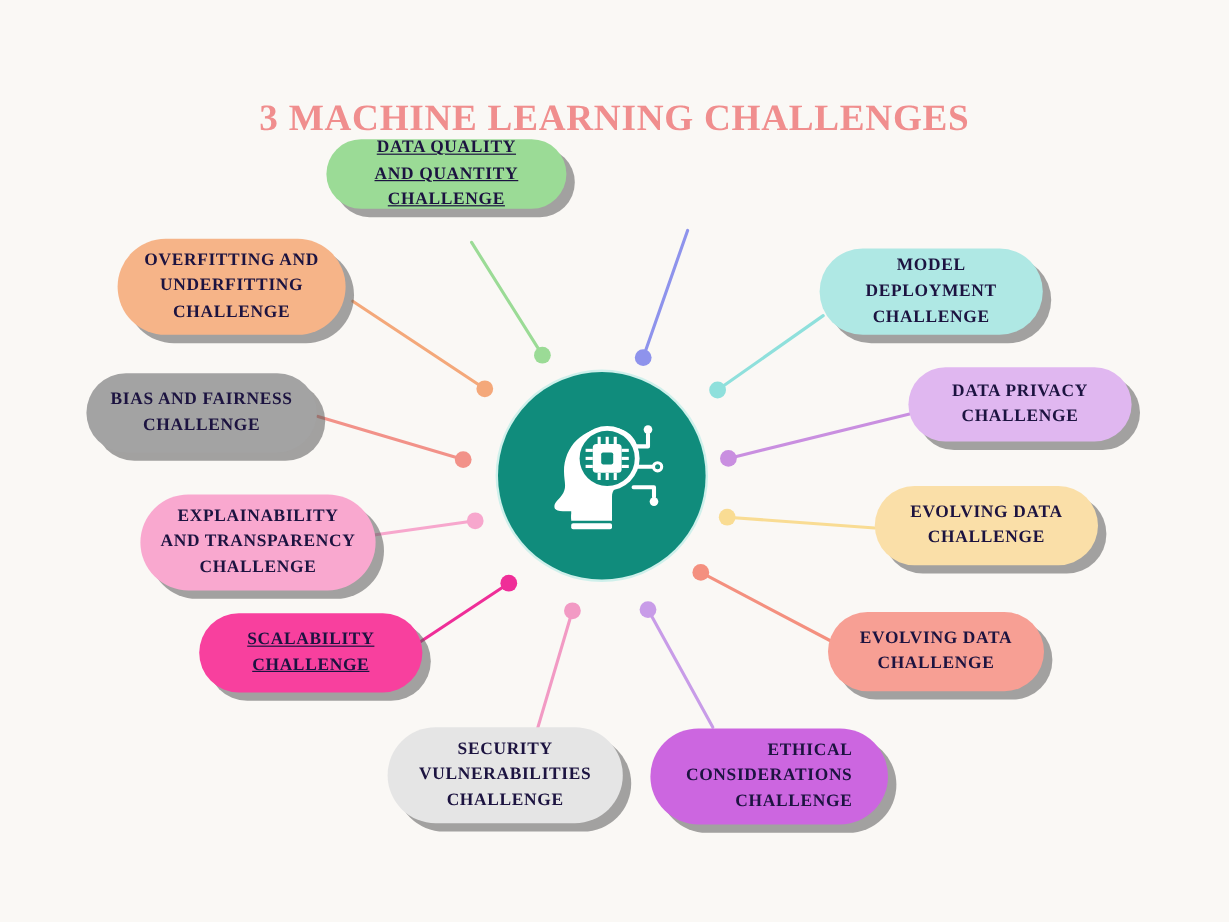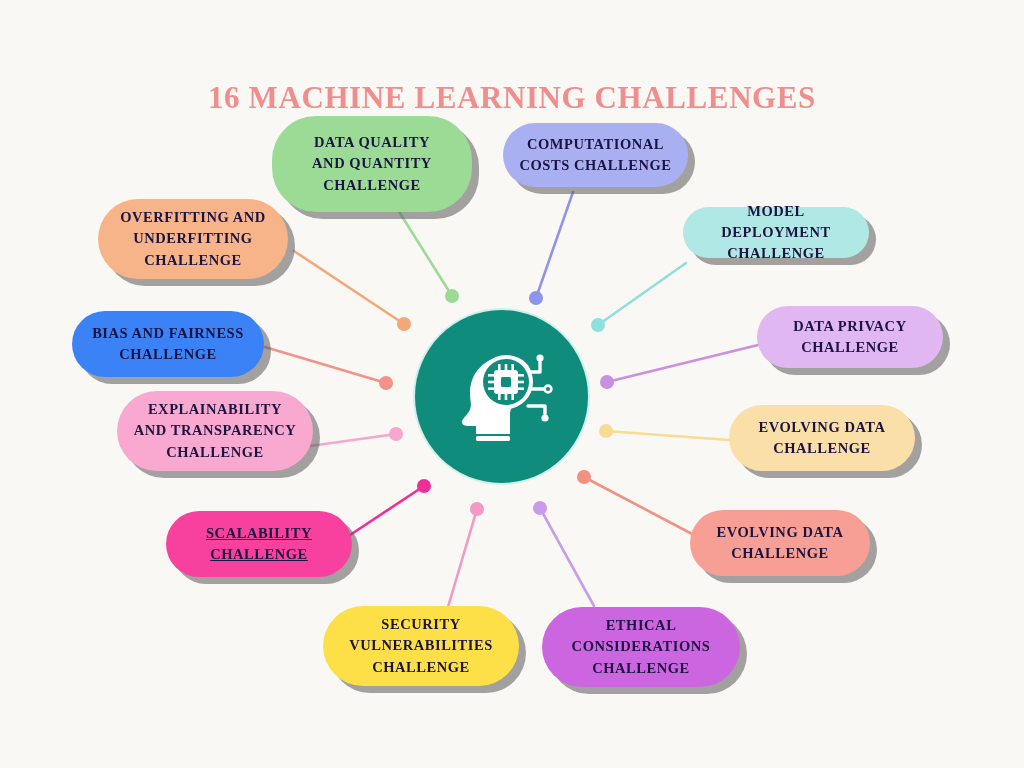--- a/index.html
+++ b/index.html
@@ -69,21 +69,21 @@
     letter-spacing:0.55px;
     padding:8px 14px;
     box-shadow:7px 7px 0 0 rgba(90,90,90,0.55);
   }
 </style>
 </head>
 <body>
 
 <div id="stage">
 
-  <div id="title">16 MACHINE LEARNING CHALLENGES</div>
+  <div id="title">3 MACHINE LEARNING CHALLENGES</div>
 
   <svg id="connectors" viewBox="0 0 1024 768" width="1024" height="768">
       <line x1="452" y1="296" x2="393" y2="202" stroke="#9BDB96" stroke-width="2.6" stroke-linecap="round"></line>
       <circle cx="452" cy="296" r="7" fill="#9BDB96"></circle>
       <line x1="536" y1="298" x2="573" y2="192" stroke="#8E93EC" stroke-width="2.6" stroke-linecap="round"></line>
       <circle cx="536" cy="298" r="7" fill="#8E93EC"></circle>
       <line x1="598" y1="325" x2="686" y2="263" stroke="#8FE0DC" stroke-width="2.6" stroke-linecap="round"></line>
       <circle cx="598" cy="325" r="7" fill="#8FE0DC"></circle>
       <line x1="607" y1="382" x2="758" y2="345" stroke="#C98FE0" stroke-width="2.6" stroke-linecap="round"></line>
       <circle cx="607" cy="382" r="7" fill="#C98FE0"></circle>
@@ -134,49 +134,46 @@
 
       <path d="M84 24 L94 24 L94 14" stroke="#FFFFFF" stroke-width="3.4" fill="none" stroke-linecap="round" stroke-linejoin="round"></path>
       <circle cx="94" cy="10" r="3.6" fill="#FFFFFF"></circle>
       <path d="M84 41 L98 41" stroke="#FFFFFF" stroke-width="3.4" fill="none" stroke-linecap="round"></path>
       <circle cx="102" cy="41" r="3.4" fill="none" stroke="#FFFFFF" stroke-width="2.6"></circle>
       <path d="M82 58 L99 58 L99 66" stroke="#FFFFFF" stroke-width="3.4" fill="none" stroke-linecap="round" stroke-linejoin="round"></path>
       <circle cx="99" cy="70" r="3.6" fill="#FFFFFF"></circle>
     </svg>
   </div>
 
-<div class="pill" style="left: 272px; top: 116px; width: 200px; height: 96px; background: rgb(155, 219, 150);">
+<div class="pill" style="left: 272px; top: 116px; width: 200px; height: 58px; background: rgb(155, 219, 150); text-decoration: underline;">
       <span>DATA QUALITY<br>AND QUANTITY<br>CHALLENGE</span>
     </div>
-    <div class="pill" style="left: 503px; top: 123px; width: 185px; height: 64px; background: rgb(169, 176, 242);">
-      <span>COMPUTATIONAL<br>COSTS CHALLENGE</span>
-    </div>
-    <div class="pill" style="left: 683px; top: 207px; width: 186px; height: 51px; background: rgb(175, 232, 228);">
+    <div class="pill" style="left: 683px; top: 207px; width: 186px; height: 72px; background: rgb(175, 232, 228);">
       <span>MODEL DEPLOYMENT<br>CHALLENGE</span>
     </div>
     <div class="pill" style="left: 757px; top: 306px; width: 186px; height: 62px; background: rgb(224, 183, 240);">
       <span>DATA PRIVACY<br>CHALLENGE</span>
     </div>
     <div class="pill" style="left: 729px; top: 405px; width: 186px; height: 66px; background: rgb(250, 223, 168);">
       <span>EVOLVING DATA<br>CHALLENGE</span>
     </div>
     <div class="pill" style="left: 690px; top: 510px; width: 180px; height: 66px; background: rgb(247, 159, 148);">
       <span>EVOLVING DATA<br>CHALLENGE</span>
     </div>
-    <div class="pill" style="left: 542px; top: 607px; width: 198px; height: 80px; background: rgb(204, 102, 224);">
+    <div class="pill" style="left: 542px; top: 607px; width: 198px; height: 80px; background: rgb(204, 102, 224); text-align: right;">
       <span>ETHICAL<br>CONSIDERATIONS<br>CHALLENGE</span>
     </div>
-    <div class="pill" style="left: 323px; top: 606px; width: 196px; height: 80px; background: #fde047;">
+    <div class="pill" style="left: 323px; top: 606px; width: 196px; height: 80px; background: #e5e5e5;">
       <span>SECURITY<br>VULNERABILITIES<br>CHALLENGE</span>
     </div>
     <div class="pill" style="left: 166px; top: 511px; width: 186px; height: 66px; background: rgb(248, 64, 158); text-decoration: underline;">
       <span>SCALABILITY<br>CHALLENGE</span>
     </div>
-    <div class="pill" style="left: 117px; top: 391px; width: 196px; height: 80px; background: rgb(249, 168, 207);">
+    <div class="pill" style="left: 117px; top: 412px; width: 196px; height: 80px; background: rgb(249, 168, 207);">
       <span>EXPLAINABILITY<br>AND TRANSPARENCY<br>CHALLENGE</span>
     </div>
-    <div class="pill" style="left: 72px; top: 311px; width: 192px; height: 66px; background: #3b82f6;">
+    <div class="pill" style="left: 72px; top: 311px; width: 192px; height: 66px; background: #a3a3a3;">
       <span>BIAS AND FAIRNESS<br>CHALLENGE</span>
     </div>
     <div class="pill" style="left: 98px; top: 199px; width: 190px; height: 80px; background: rgb(246, 180, 136);">
       <span>OVERFITTING AND<br>UNDERFITTING<br>CHALLENGE</span>
     </div>
   </div>
 
 </body></html>

